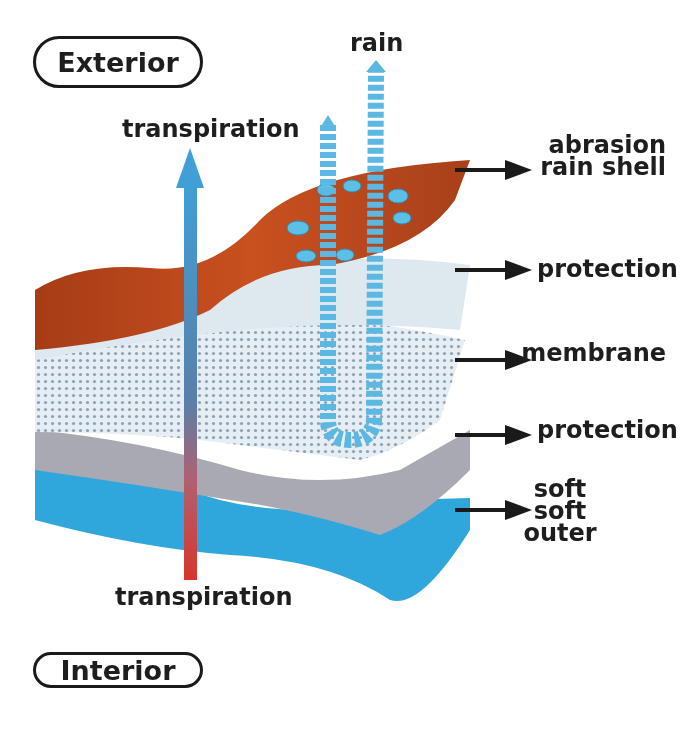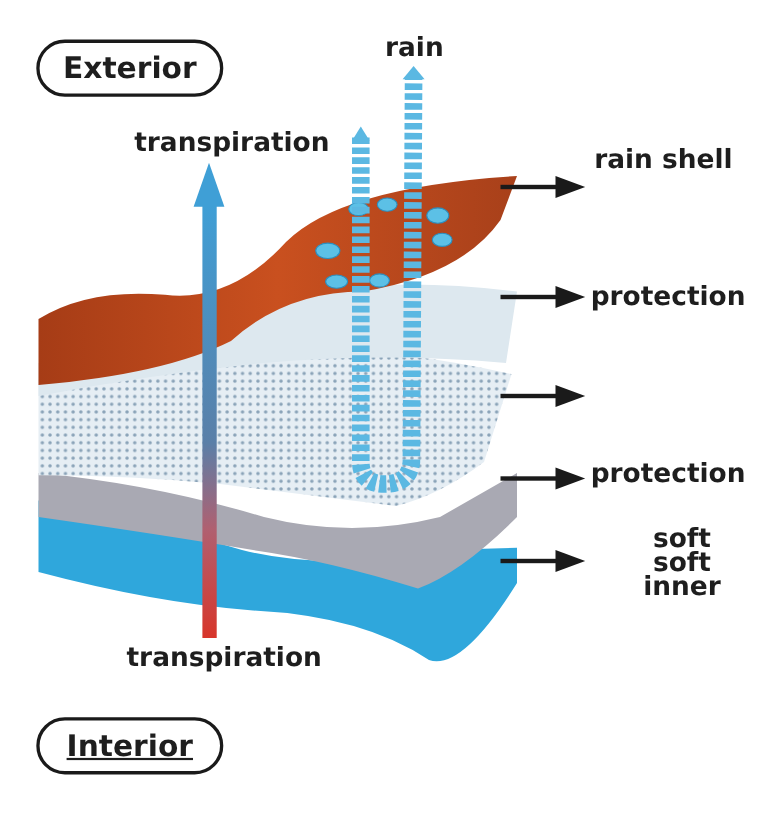--- a/index.html
+++ b/index.html
@@ -70,30 +70,32 @@
     <rect x="455" y="358" width="55" height="4"></rect>
       <polygon points="505,350 532,360 505,370"></polygon>
     <rect x="455" y="433" width="55" height="4"></rect>
       <polygon points="505,425 532,435 505,445"></polygon>
     <rect x="455" y="508" width="55" height="4"></rect>
       <polygon points="505,500 532,510 505,520"></polygon>
   </g>
 </svg>
 
 <div class="pill" style="left:33px; top:22px; width:170px; height:52px;">Exterior</div>
-<div class="pill" style="left:33px; top:638px; width:170px; height:52px;text-decoration:underline;">Interior</div>
+<div class="pill" style="left:33px; top:638px; width:170px; height:36px;">Interior</div>
 
 <div class="lbl" style="left:350px; top:32px;">rain</div>
 <div class="lbl" style="left:122px; top:118px;">transpiration</div>
 <div class="lbl" style="left:115px; top:586px;">transpiration</div>
 
 <div class="lbl right" style="right:30px; top:134px;">
+  <div>abrasion</div>
   <div>rain shell</div>
 </div>
 <div class="lbl" style="left:537px; top:258px;">protection</div>
 <div class="lbl right" style="right:30px; top:342px;">
+  <div>membrane</div>
 </div>
 <div class="lbl" style="left:537px; top:419px;">protection</div>
-<div class="lbl center" style="left:580px; top:478px; width:80px;">
+<div class="lbl center" style="left:520px; top:478px; width:80px;">
   <div>soft</div>
   <div>soft</div>
-  <div>inner</div>
+  <div>outer</div>
 </div>
 
 </body></html>

